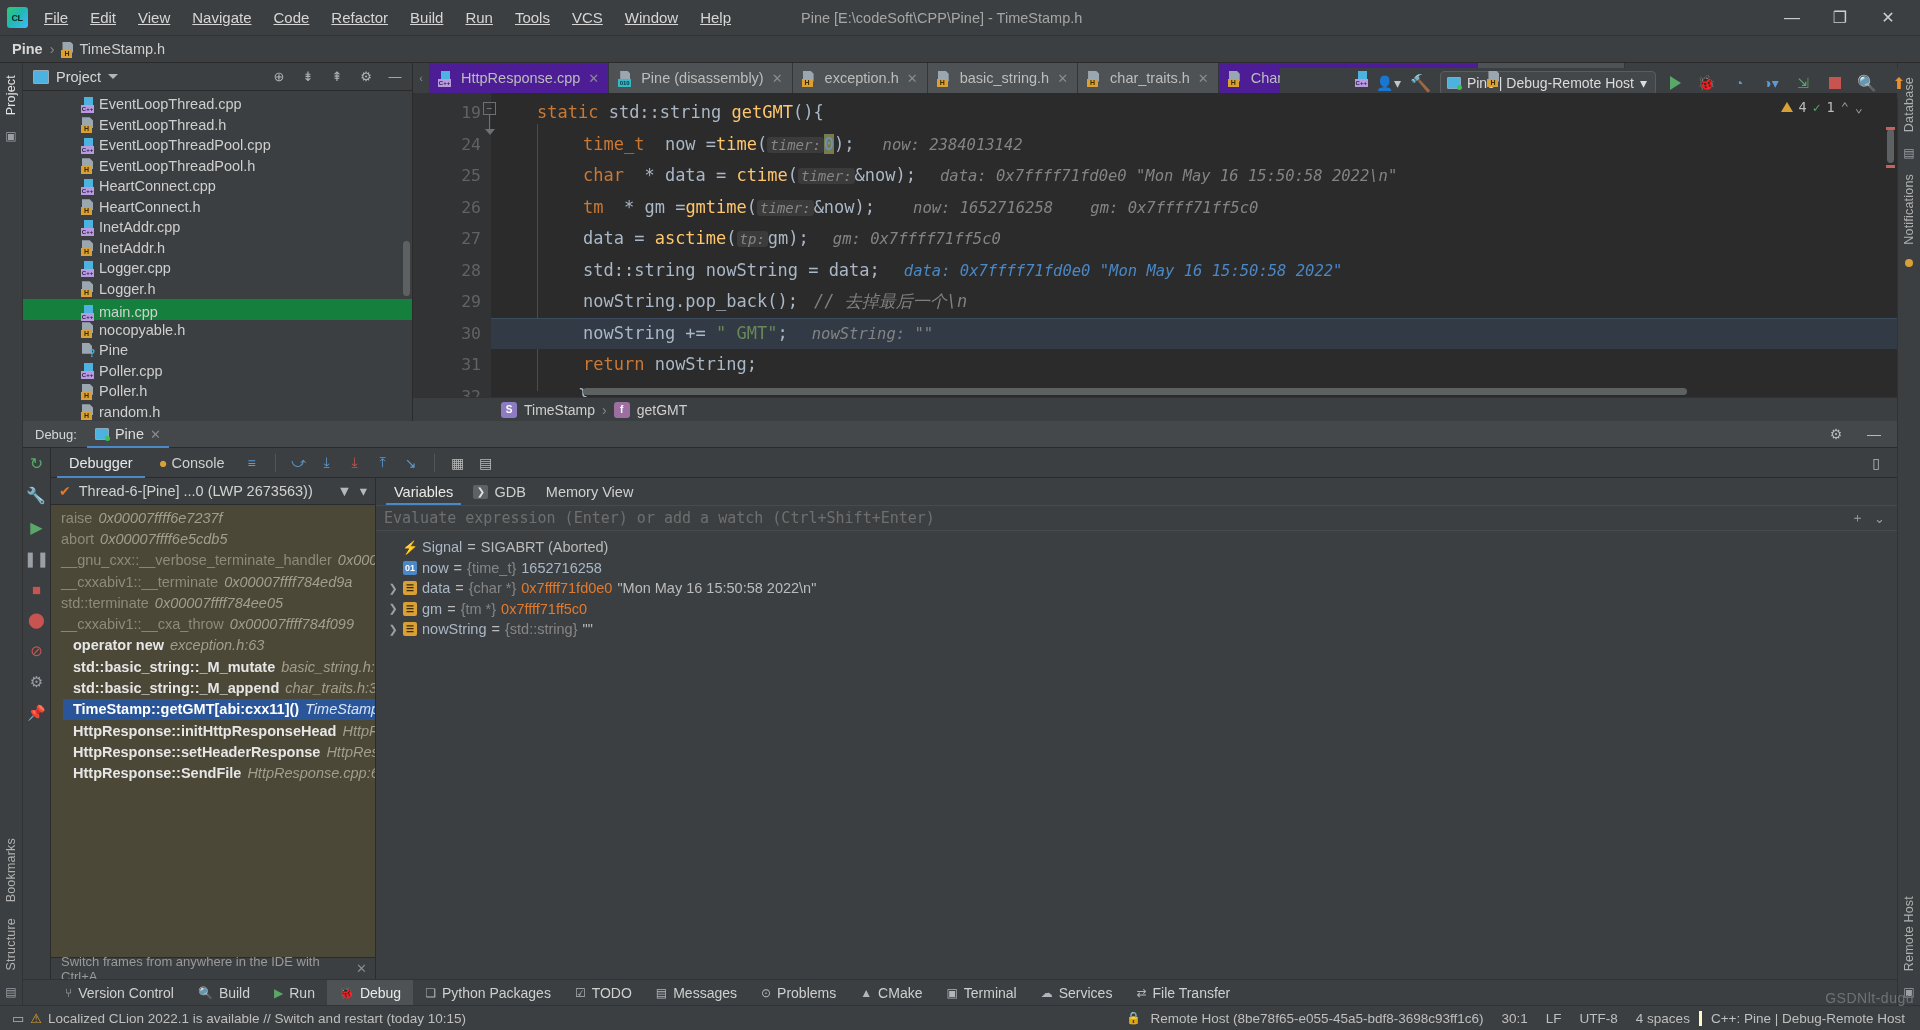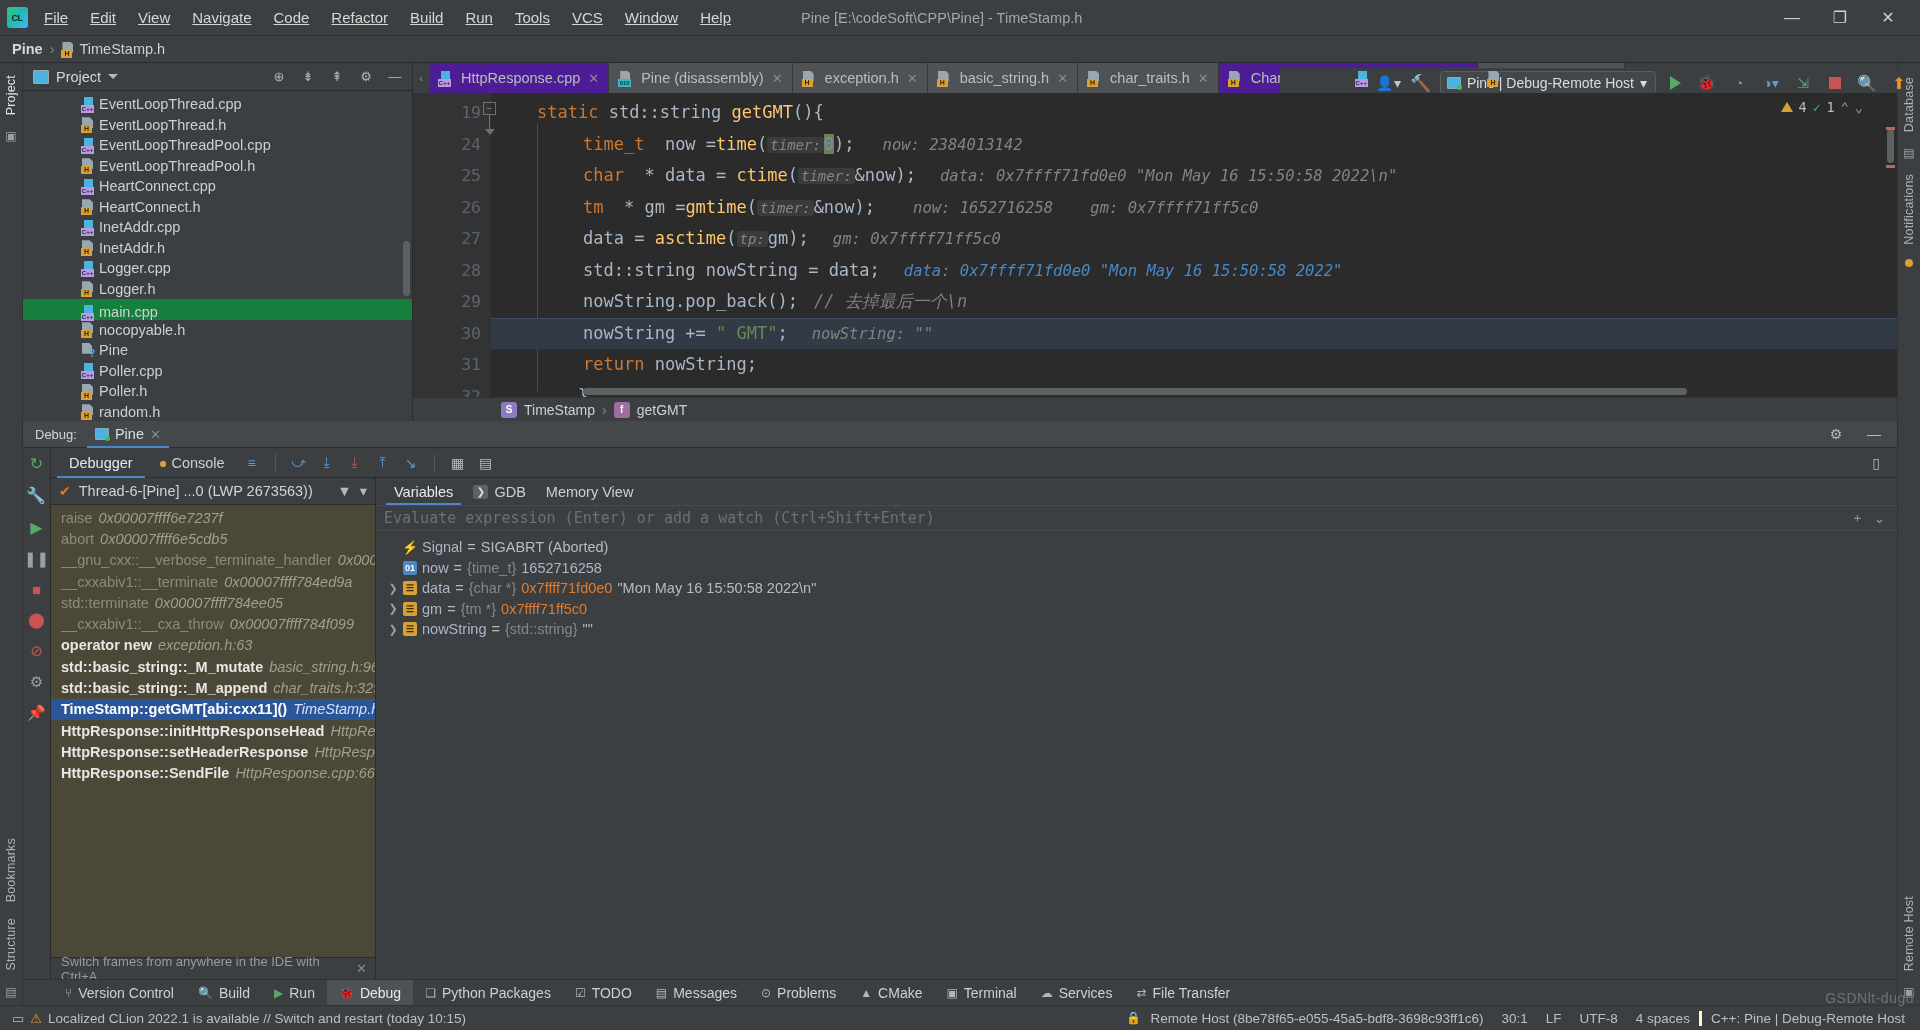--- a/index.html
+++ b/index.html
@@ -310,21 +310,21 @@
     font-size: 14.5px; color: #d2d2d2; flex: none; border-bottom: 1px solid #2b2b2b;
   }
   .thread-check { color: #e07a2f; font-size: 14px; }
   .frames-list {
     flex: 1; background: #4b4838; overflow: hidden; position: relative; padding-top: 2px;
   }
   .frame-row {
     height: 21.3px; display: flex; align-items: center; gap: 6px; padding-left: 10px;
     font-size: 14.5px; color: #8e8b7d; white-space: nowrap; overflow: hidden;
   }
-  .frame-row.bold { color: #e6e6e6; font-weight: bold; }
+  .frame-row.bold { color: #e6e6e6; font-weight: bold; margin-left: 12px; }
   .frame-row .loc { font-style: italic; font-weight: normal; color: #a39e8c; }
   .frame-row.selected { background: #2a5699; color: #fff; }
   .frame-row.selected .loc { color: #d8e3f5; }
   .frames-hint {
     height: 22px; background: #3c3f41; display: flex; align-items: center; padding-left: 10px;
     font-size: 13px; color: #9a9a9a; flex: none; border-top: 1px solid #2b2b2b;
   }
 
   .vars-col { flex: 1; display: flex; flex-direction: column; min-width: 0; }
   .vars-tabs { height: 27px; display: flex; align-items: center; gap: 4px; padding-left: 10px; flex: none; }

